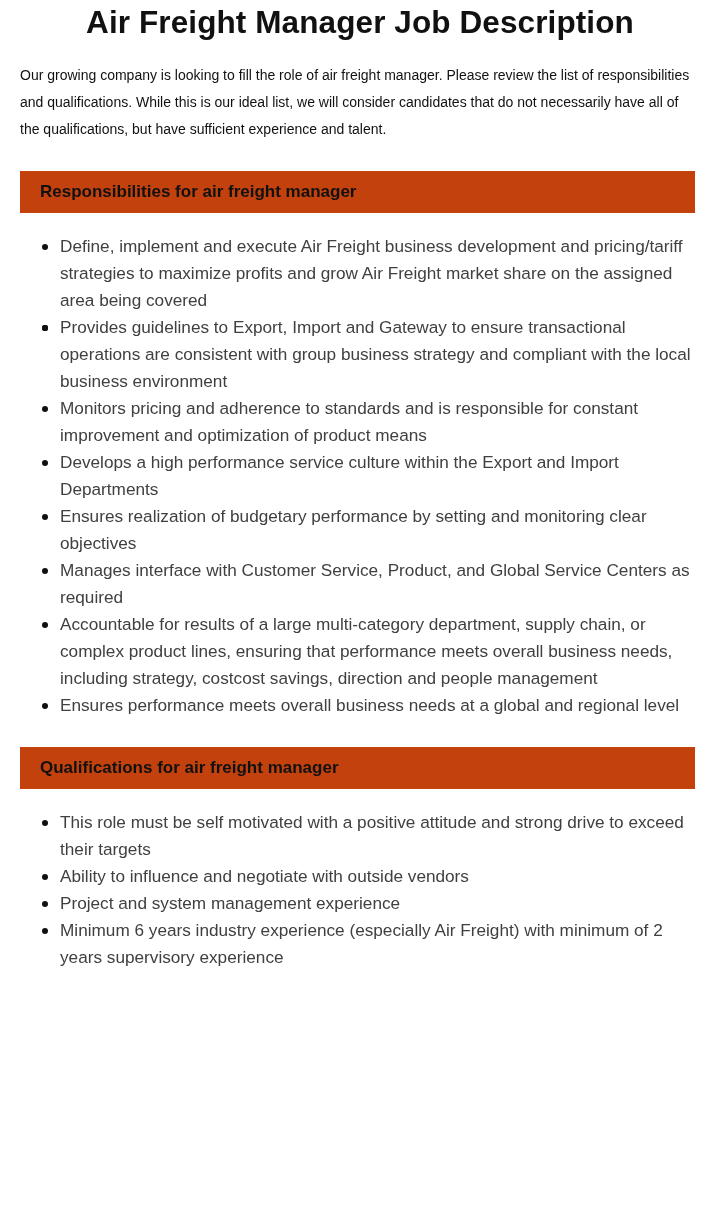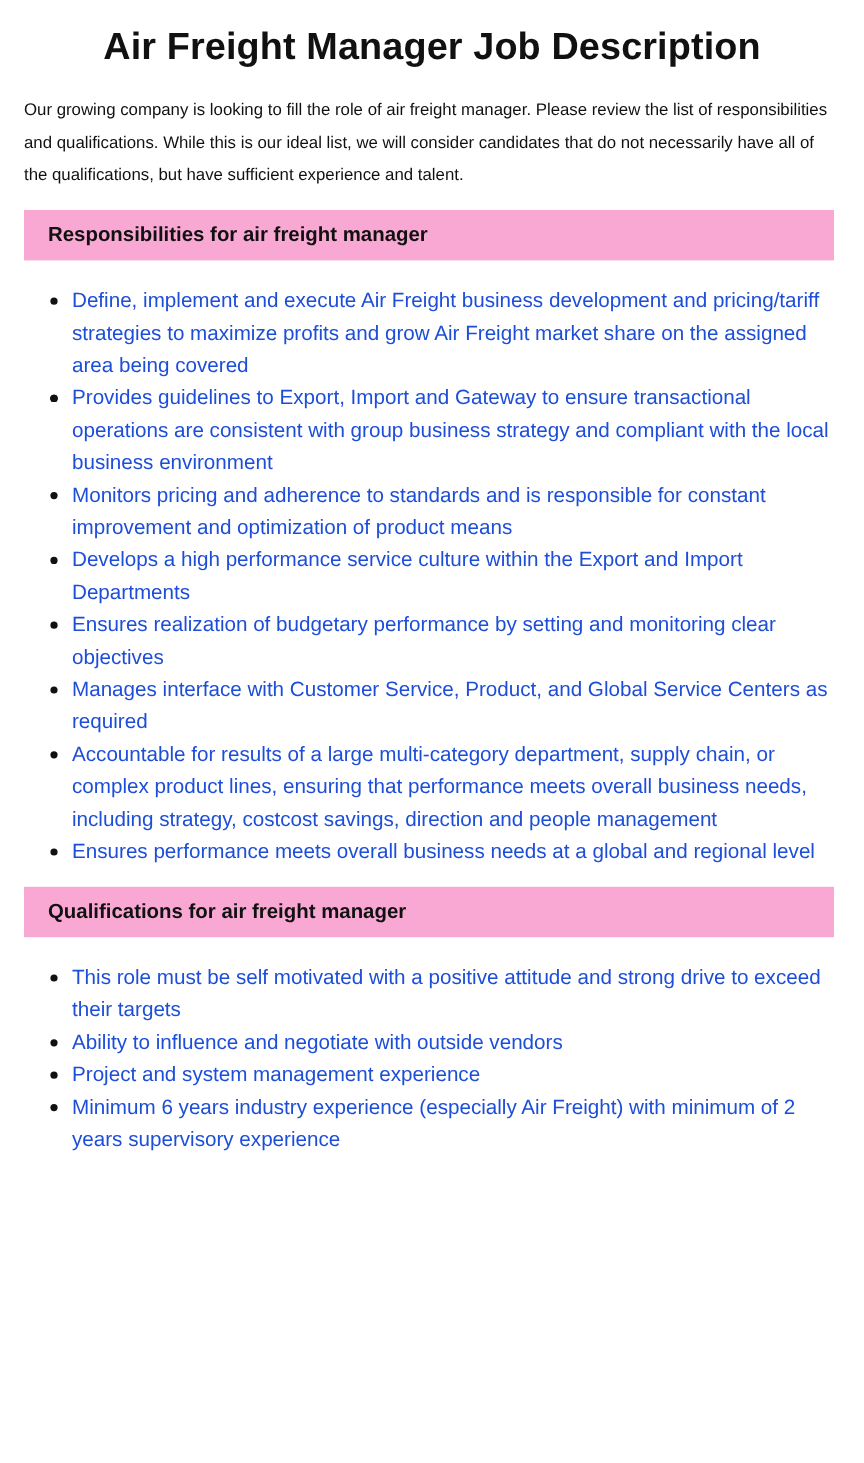--- a/index.html
+++ b/index.html
@@ -13,59 +13,59 @@
       overflow: hidden;
       font-family: "Liberation Sans", "DejaVu Sans", sans-serif;
       color: #111111;
     }
     .page {
       padding: 0 20px 0 20px;
       box-sizing: border-box;
       width: 720px;
     }
     h1.title {
-      margin: 16px;
+      margin: 0;
       padding-top: 3px;
       height: 43px;
       font-size: 31.5px;
       line-height: 38px;
       font-weight: bold;
       text-align: center;
       letter-spacing: 0.1px;
       color: #111111;
     }
     .intro {
       margin: 16px 0 0 0;
       font-size: 14px;
       line-height: 27px;
       color: #111111;
     }
     .section-header {
-      margin-top: 16px;
-      background: #f9a8d4;
+      margin-top: 28px;
+      background: #c2410c;
       height: 42px;
       box-sizing: border-box;
       padding: 0 20px;
       display: flex;
       align-items: center;
       font-size: 17px;
       font-weight: bold;
       color: #111111;
       width: 675px;
     }
     ul.items {
       margin: 20px 0 0 0;
       padding: 0 0 0 40px;
       list-style: none;
     }
     ul.items li {
       position: relative;
       font-size: 17.2px;
       line-height: 27px;
-      color: #1d4ed8;
+      color: #404040;
       padding-right: 0;
     }
     ul.items li .bullet {
       position: absolute;
       left: -18px;
       top: 0;
       width: 6px;
       height: 27px;
       display: flex;
       align-items: center;

